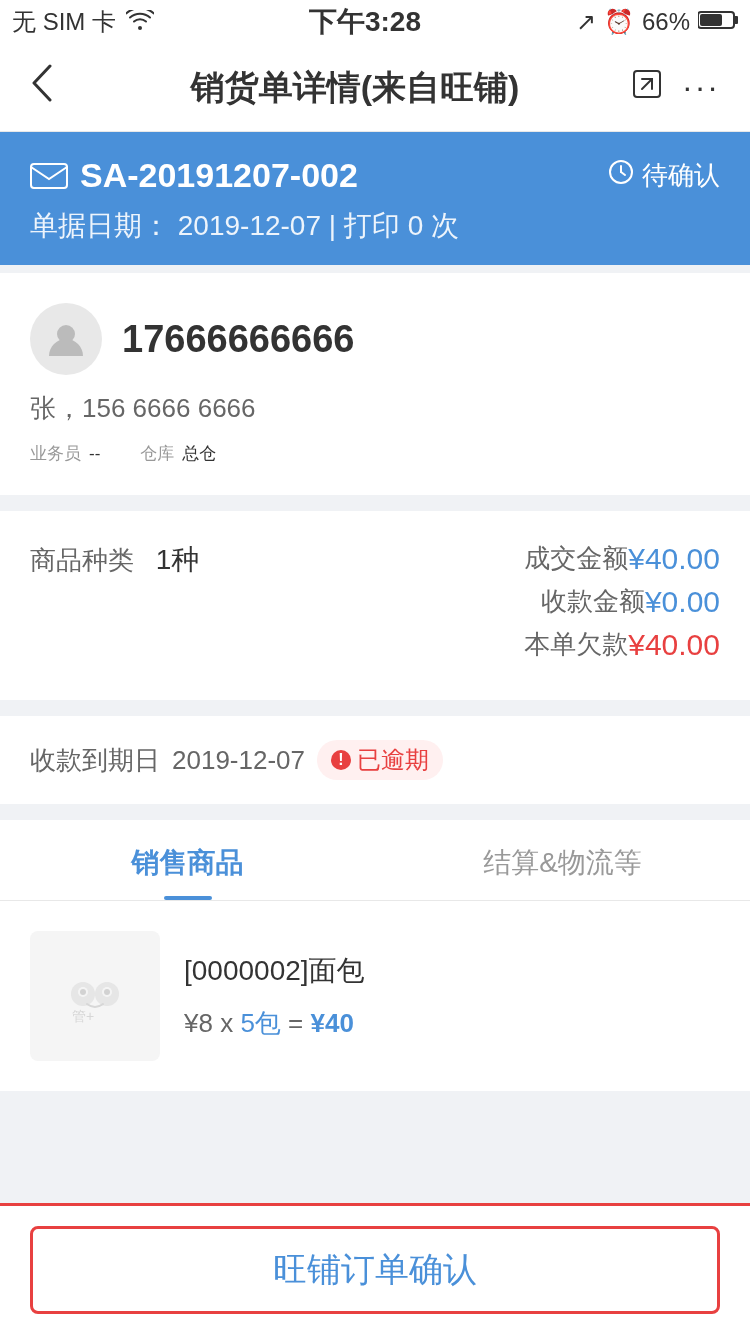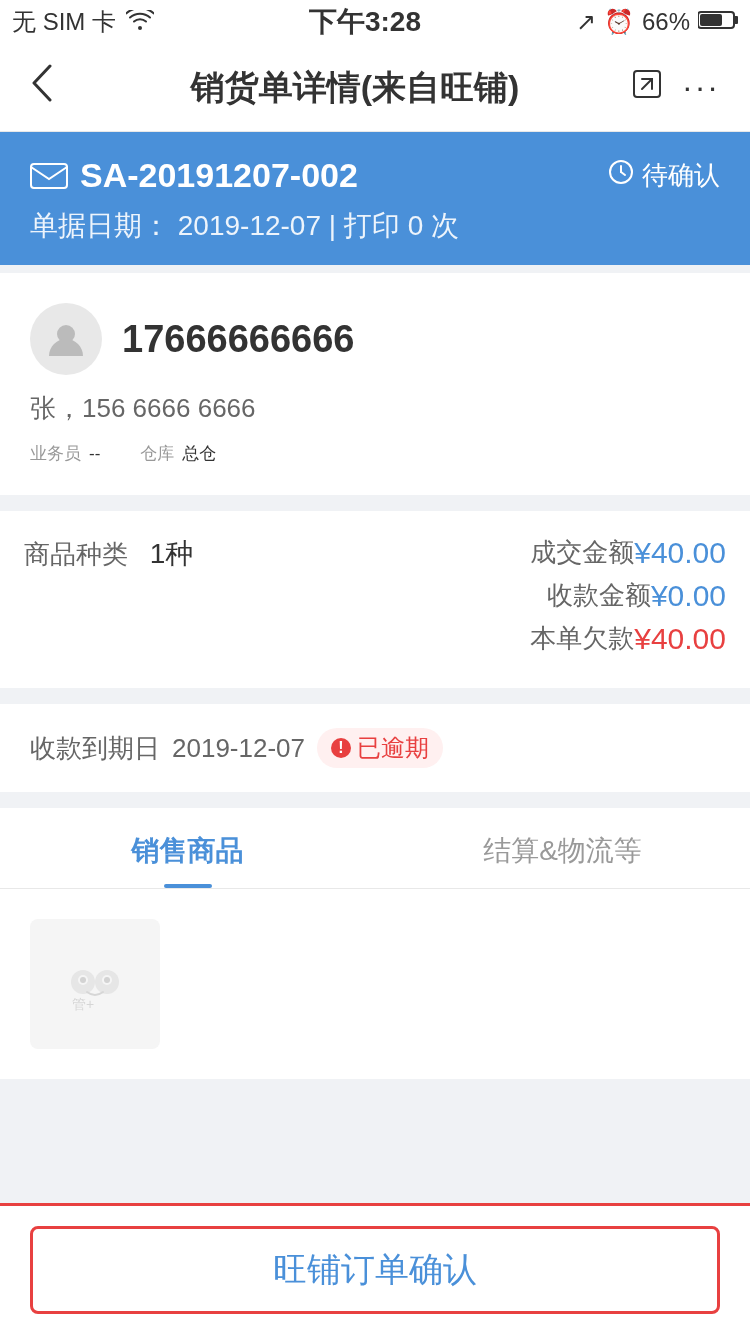--- a/index.html
+++ b/index.html
@@ -137,21 +137,21 @@
       font-size: 17px;
       color: #666;
     }
     .meta-item { display: flex; align-items: center; gap: 8px; }
     .meta-label { color: #999; }
     .meta-value { color: #333; }
 
     
     .amount-section {
       background: #fff;
-      padding: 24px;
+      padding: 30px;
       margin-bottom: 16px;
       display: flex;
       justify-content: space-between;
       align-items: flex-start;
     }
     .amount-left { font-size: 26px; color: #666; }
     .amount-category { margin-bottom: 4px; }
     .amount-category-val { color: #333; font-size: 28px; }
     .amount-right {
       text-align: right;
@@ -445,20 +445,26 @@
         <circle cx="28" cy="28" r="12" fill="#aaa" opacity="0.5"></circle>
         <circle cx="52" cy="28" r="12" fill="#aaa" opacity="0.5"></circle>
         <circle cx="28" cy="26" r="5" fill="#fff" opacity="0.8"></circle>
         <circle cx="52" cy="26" r="5" fill="#fff" opacity="0.8"></circle>
         <circle cx="28" cy="26" r="3" fill="#666" opacity="0.6"></circle>
         <circle cx="52" cy="26" r="3" fill="#666" opacity="0.6"></circle>
         <path d="M32 38 Q40 44 48 38" stroke="#aaa" stroke-width="2" fill="none" stroke-linecap="round"></path>
         <text x="28" y="55" text-anchor="middle" font-size="14" fill="#aaa" font-family="sans-serif">管+</text>
       </svg>
     </div>
+    <div class="product-info">
+      <div class="product-name">[0000002]面包</div>
+      <div class="product-price">
+        <span>¥8 x </span><span class="qty">5包</span><span> = </span><span class="total">¥40</span>
+      </div>
+    </div>
   </div>
 </div>
 
 <div class="bottom-area"></div>
 
 <div class="confirm-btn-wrap">
   <button class="confirm-btn">旺铺订单确认</button>
 </div>
 
 </body></html>

